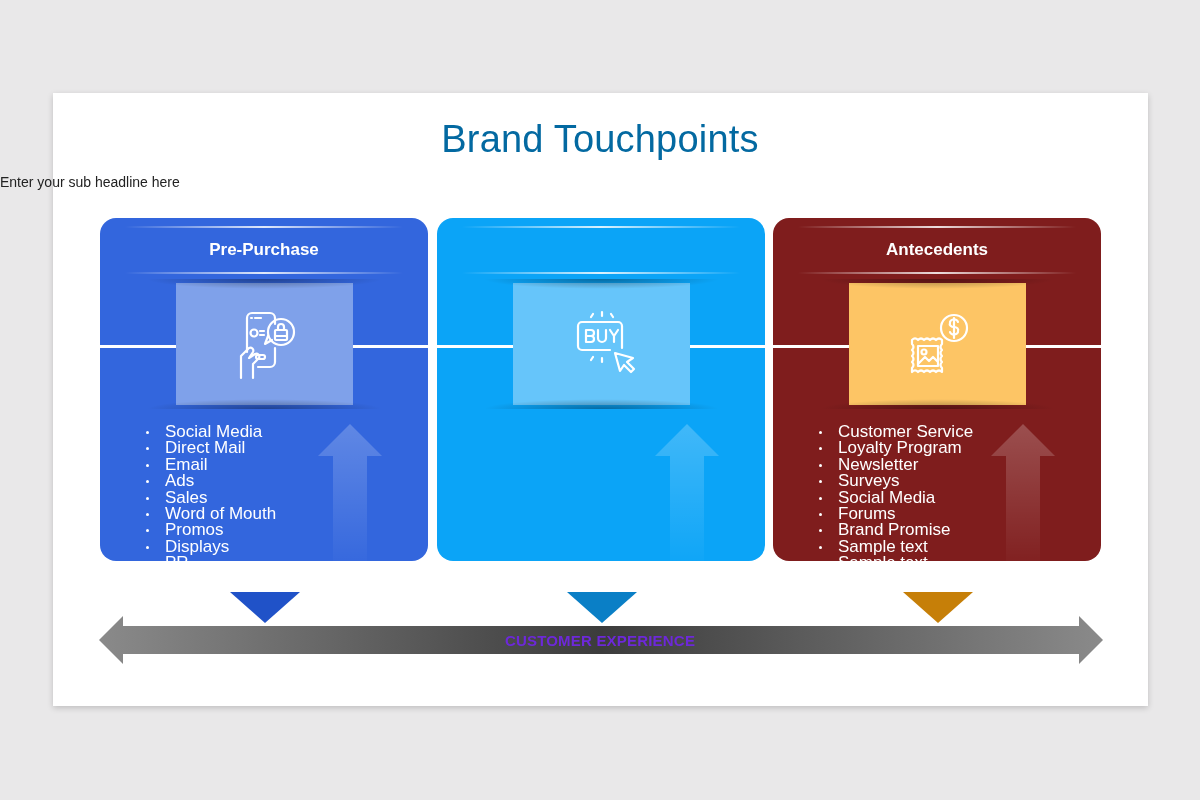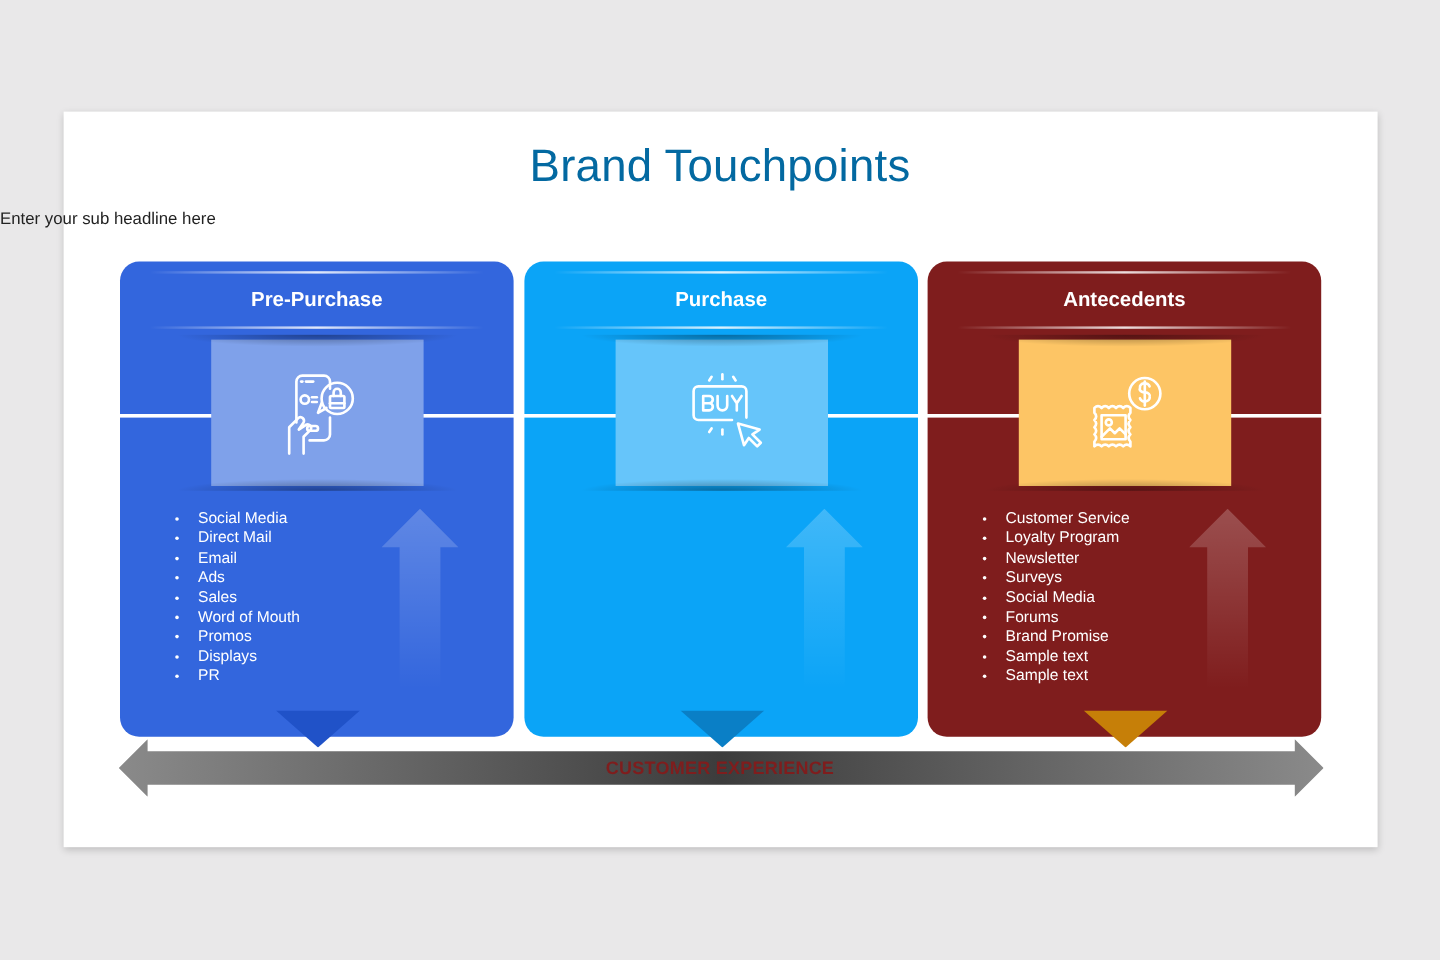--- a/index.html
+++ b/index.html
@@ -19,21 +19,21 @@
   }
   .subtitle {
     position:absolute; left:0; right:0; top:174px; 
     font-size:14px; color:#222;
   }
   .hline {
     position:absolute; left:100px; width:1002px; top:345px; height:3px;
     background:#ffffff; z-index:3;
   }
   .card {
-    position:absolute; top:218px; width:328px; height:396px;
+    position:absolute; top:218px; width:328px; height:343px;
     border-radius:16px; overflow:visible;
   }
   .card .glow {
     position:absolute; left:25px; right:25px; height:2px;
     background:linear-gradient(90deg, rgba(255,255,255,0), rgba(255,255,255,0.85) 50%, rgba(255,255,255,0));
   }
   .card .heading {
     position:absolute; left:0; right:0; top:22px; text-align:center;
     color:#fff; font-weight:bold; font-size:17px;
   }
@@ -45,39 +45,39 @@
     content:""; position:absolute; left:-30px; right:-30px; height:10px;
   }
   .card .panel::before { top:-4px; background:radial-gradient(ellipse at 50% 0%, rgba(0,0,0,0.35), rgba(0,0,0,0) 70%); }
   .card .panel::after { bottom:-4px; background:radial-gradient(ellipse at 50% 100%, rgba(0,0,0,0.35), rgba(0,0,0,0) 70%); }
   .card .panel .icon {
     position:absolute; left:50%; top:50%; width:72px; height:72px;
     transform:translate(-50%,-50%);
   }
   .card ul {
     position:absolute; left:46px; top:206px; margin:0; padding:0; list-style:none;
-    color:#fff; font-size:13px; line-height:16.4px;
+    color:#fff; font-size:17px; line-height:16.4px;
   }
   .card ul li { position:relative; padding-left:19px; white-space:nowrap; }
   .card ul li::before {
     content:""; position:absolute; left:0; top:7px; width:3px; height:3px; border-radius:50%;
     background:#fff;
   }
   .card .up-arrow {
     position:absolute; left:218px; top:206px; width:64px; height:150px;
   }
   .card .pointer {
     position:absolute; left:130px; top:374px; width:70px; height:31px;
   }
   .bar {
     position:absolute; left:99px; top:616px; width:1004px; height:48px;
   }
   .bar-label {
     position:absolute; left:0; right:0; top:632px; text-align:center;
-    font-size:15px; font-weight:bold; color:#7f1d1d; letter-spacing:0.2px;
+    font-size:15px; font-weight:bold; color:#6d28d9; letter-spacing:0.2px;
   }
 </style>
 </head>
 <body>
 
 <div class="slide"></div>
 
 <div class="title">Brand Touchpoints</div>
 <div class="subtitle">Enter your sub headline here</div>
 
@@ -125,21 +125,20 @@
     </defs>
     <path d="M32 0 L64 32 L49 32 L49 150 L15 150 L15 32 L0 32 Z" fill="url(#ua1)"></path>
   </svg>
   <svg class="pointer" viewBox="0 0 70 31">
     <path d="M0 0 L70 0 L35 31 Z" fill="#2052c8"></path>
   </svg>
 </div>
 
 <div class="card" style="left:437px; background:#0ba4f7;">
   <div class="glow" style="top:8px;"></div>
-  <div class="heading">Purchase</div>
   <div class="glow" style="top:54px;"></div>
   <div class="panel" style="background:#66c5fa;">
     <svg class="icon" viewBox="0 0 72 72" fill="none" stroke="#fff" stroke-width="2.2" stroke-linecap="round" stroke-linejoin="round">
       <line x1="27" y1="6" x2="25" y2="9"></line>
       <line x1="36" y1="4" x2="36" y2="8"></line>
       <line x1="45" y1="6" x2="47" y2="9"></line>
       <path d="M56 40 V18 a4 4 0 0 0 -4 -4 H16 a4 4 0 0 0 -4 4 v20 a4 4 0 0 0 4 4 h28"></path>
       <path d="M20 22 v12 h5 a3 3 0 0 0 0 -6 h-5 m5 0 a3 3 0 0 0 0 -6 h-5"></path>
       <path d="M32 22 v8 a4 4 0 0 0 8 0 v-8"></path>
       <path d="M44 22 l4 6 l4 -6 m-4 6 v6"></path>

